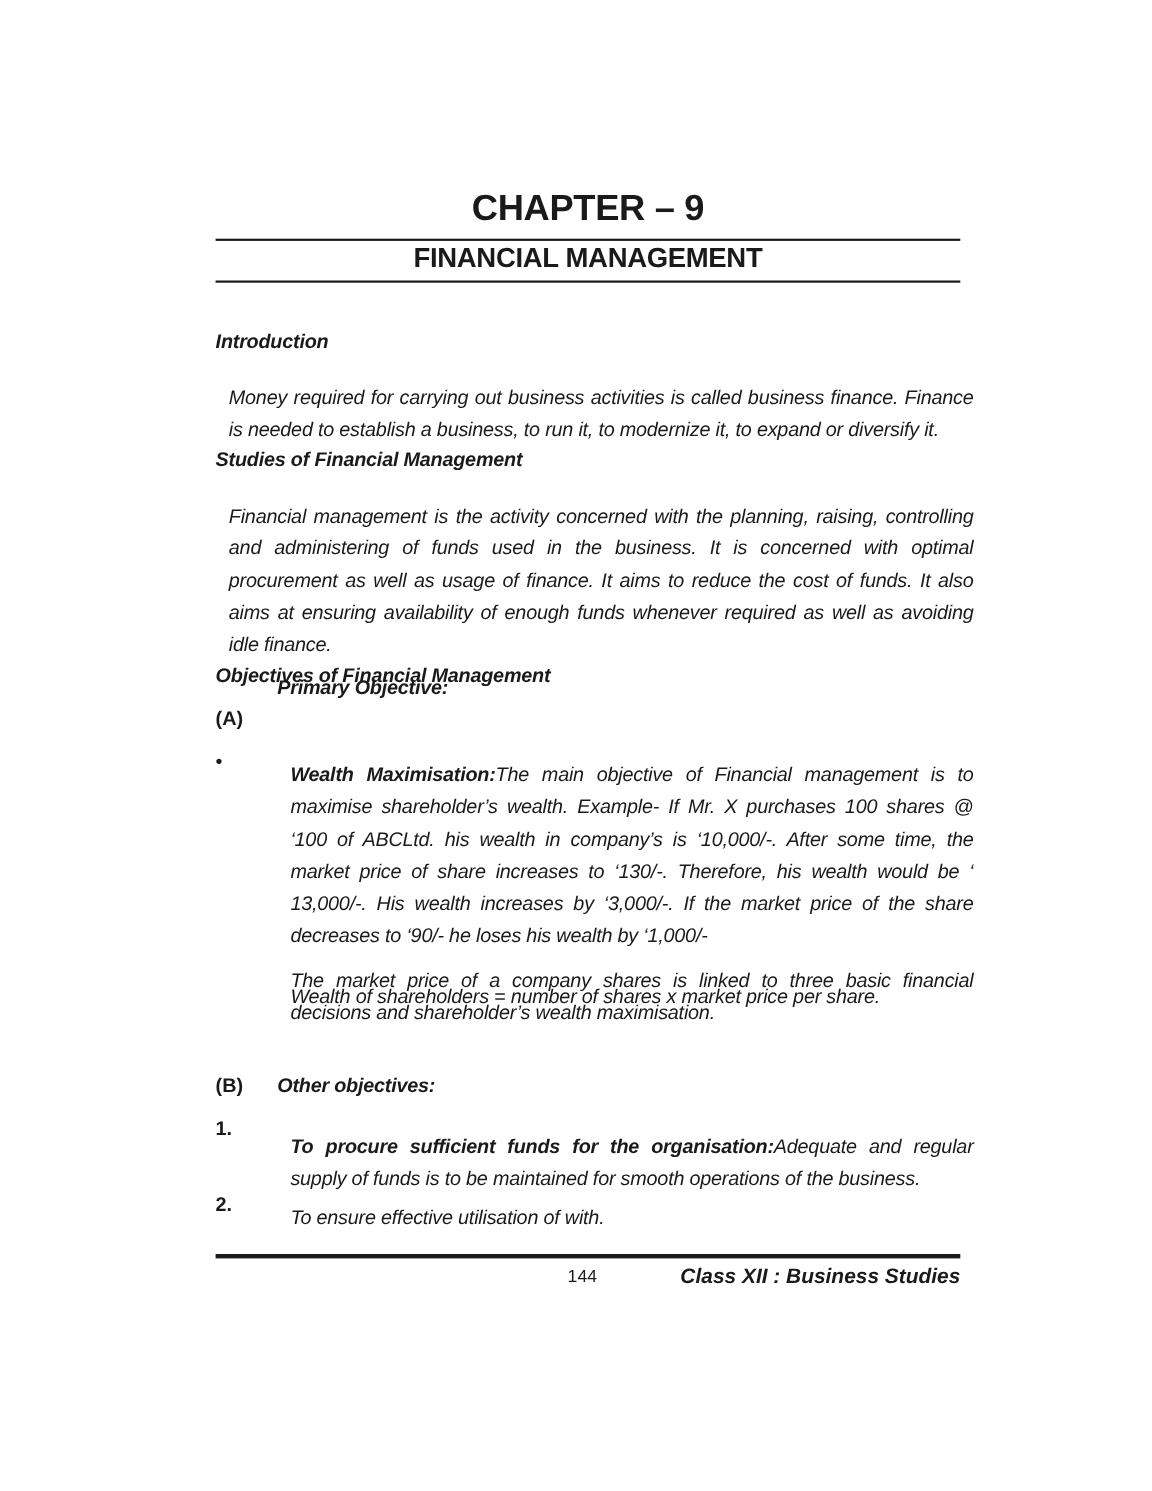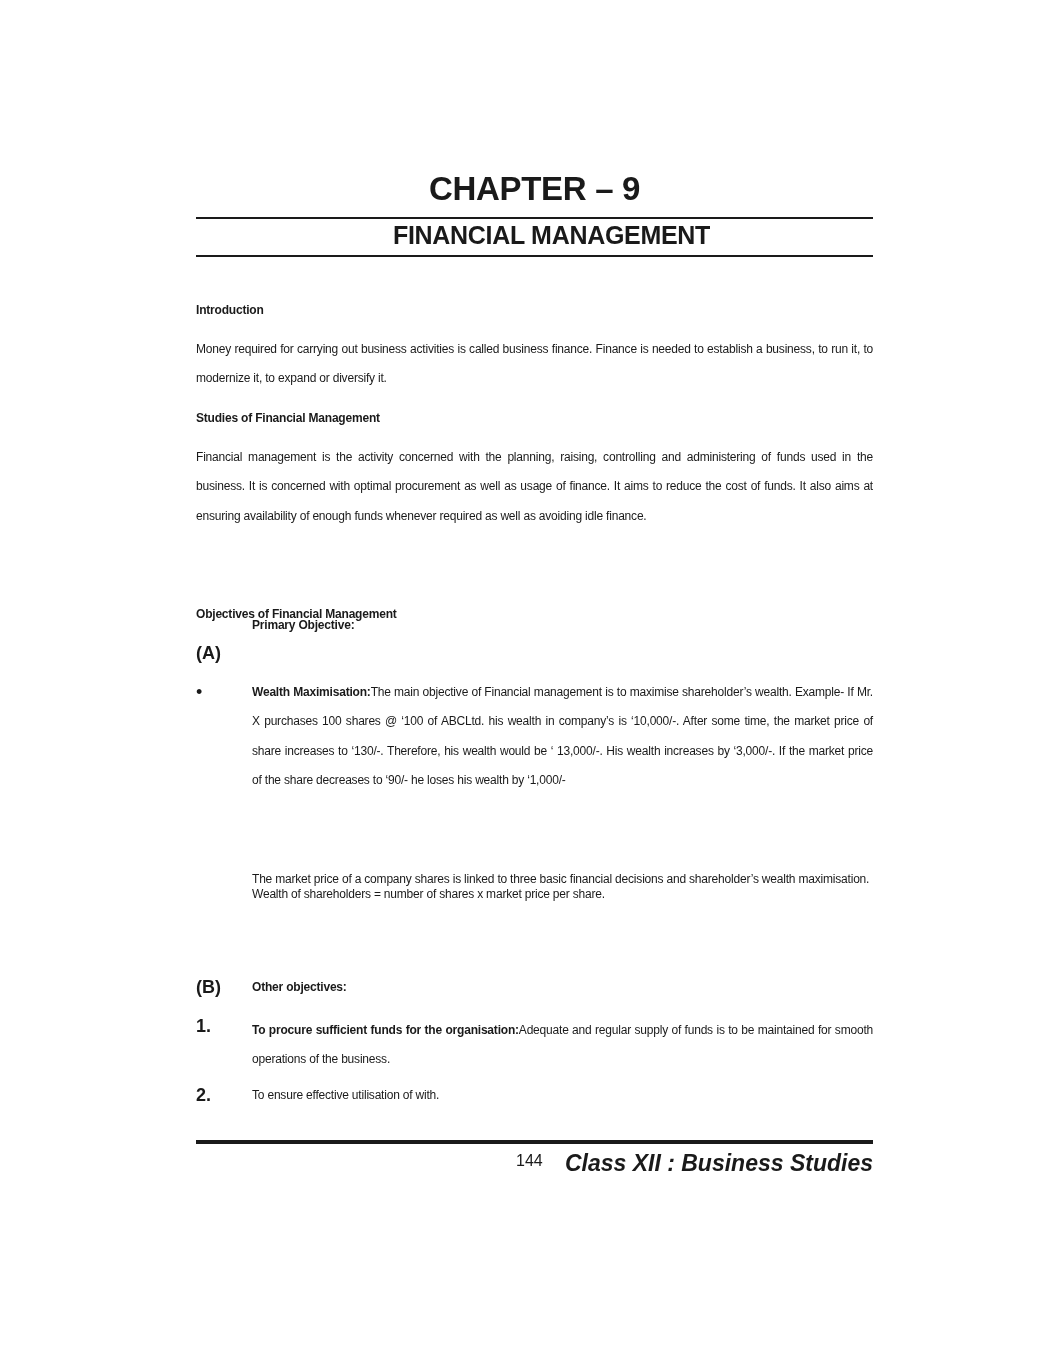--- a/index.html
+++ b/index.html
@@ -1,30 +1,30 @@
 <!DOCTYPE html>
 <html><head>
 <meta charset="utf-8">
 <style>
   html,body{margin:0;padding:0;background:#fff;}
   body{width:1047px;height:1355px;position:relative;overflow:hidden;color:#1a1a1a;
        font-family:"Liberation Sans",sans-serif;}
   .page{position:absolute;left:196px;top:0;width:677px;}
   .chapter{position:absolute;top:170px;left:0;width:677px;text-align:center;font-weight:bold;font-size:33px;letter-spacing:-0.3px;}
   .rule1{position:absolute;top:217px;left:0;width:677px;height:2px;background:#1a1a1a;}
-  .title{position:absolute;top:221px;left:17px;width:677px;text-align:center;font-weight:bold;font-size:25px;letter-spacing:-0.3px;}
+  .title{position:absolute;top:221px;left:0;width:677px;text-align:center;font-weight:bold;font-size:25px;letter-spacing:-0.3px;}
   .rule2{position:absolute;top:255px;left:0;width:677px;height:2px;background:#1a1a1a;}
-  .t{position:absolute;left:0;font-size:12px;line-height:29.3px;width:677px;text-align:justify;letter-spacing:-0.2px;}
+  .t{position:absolute;left:0;font-size:18px;line-height:29.3px;width:677px;text-align:justify;letter-spacing:-0.2px;font-style:italic;}
   .b{font-weight:bold;}
   .ind{left:56px;width:621px;}
   .lbl{position:absolute;left:0;font-size:18px;font-weight:bold;line-height:29.3px;}
   .frule{position:absolute;top:1140px;left:0;width:677px;height:4px;background:#1a1a1a;}
   .pnum{position:absolute;top:1152px;left:320px;font-size:16px;}
-  .course{position:absolute;top:1150px;right:0;font-size:23px;font-weight:bold;font-style:italic;}
-  p{margin:0;}
+  .course{position:absolute;top:1150px;right:0;font-size:19px;font-weight:bold;font-style:italic;}
+  p{margin:12px;}
 </style>
 </head>
 <body>
 
 <div class="page">
   <div class="chapter">CHAPTER – 9</div>
   <div class="rule1"></div>
   <div class="title">FINANCIAL MANAGEMENT</div>
   <div class="rule2"></div>
 

